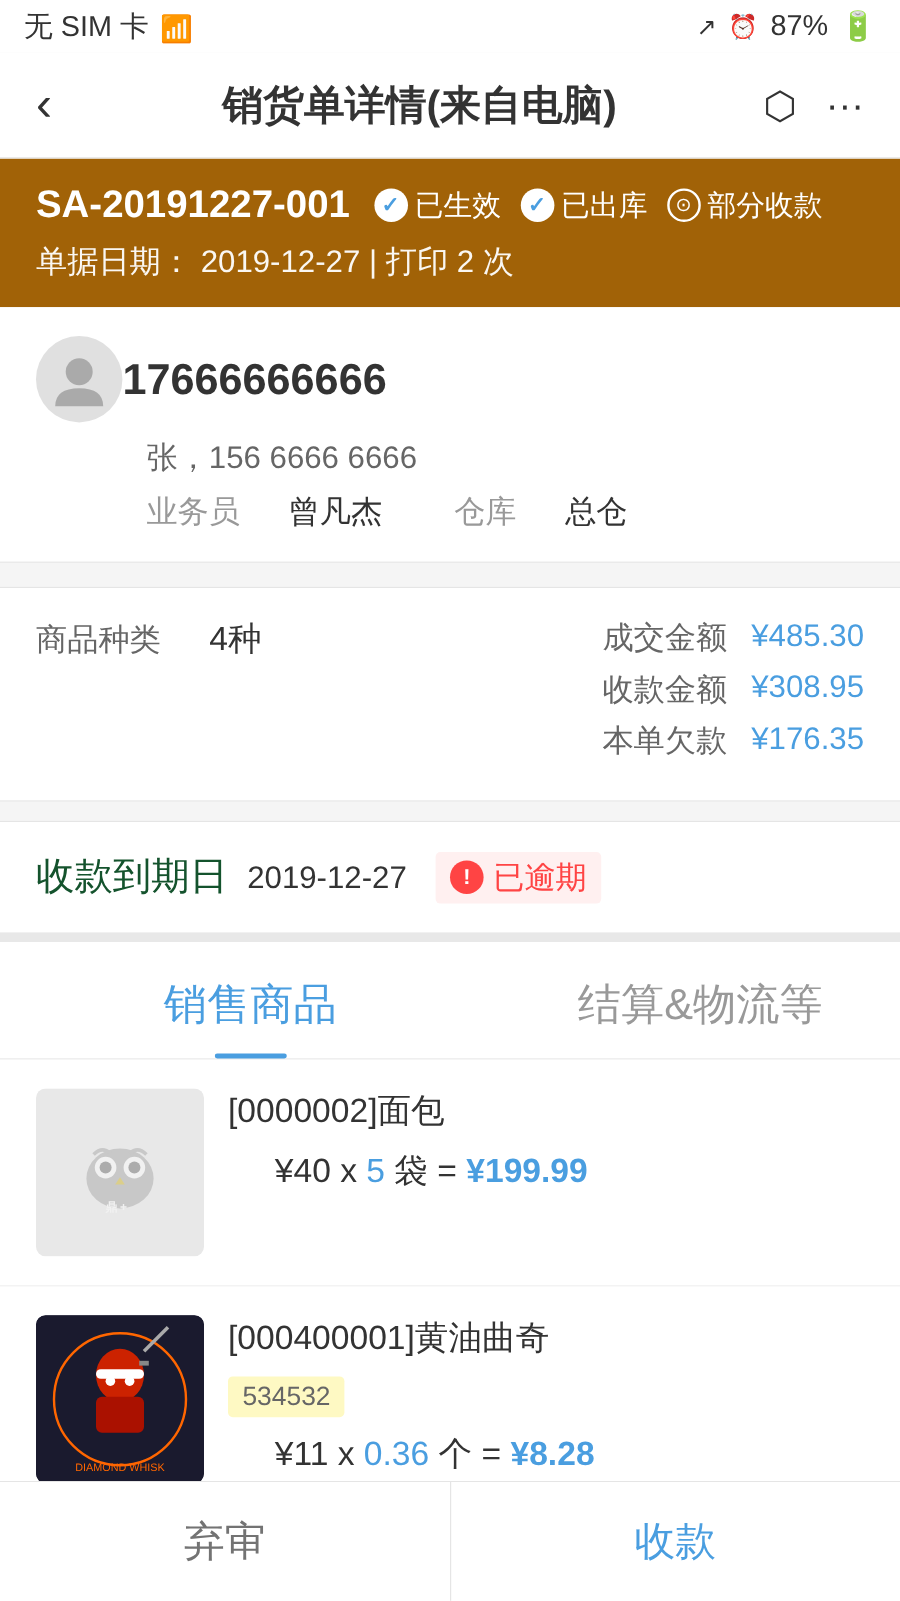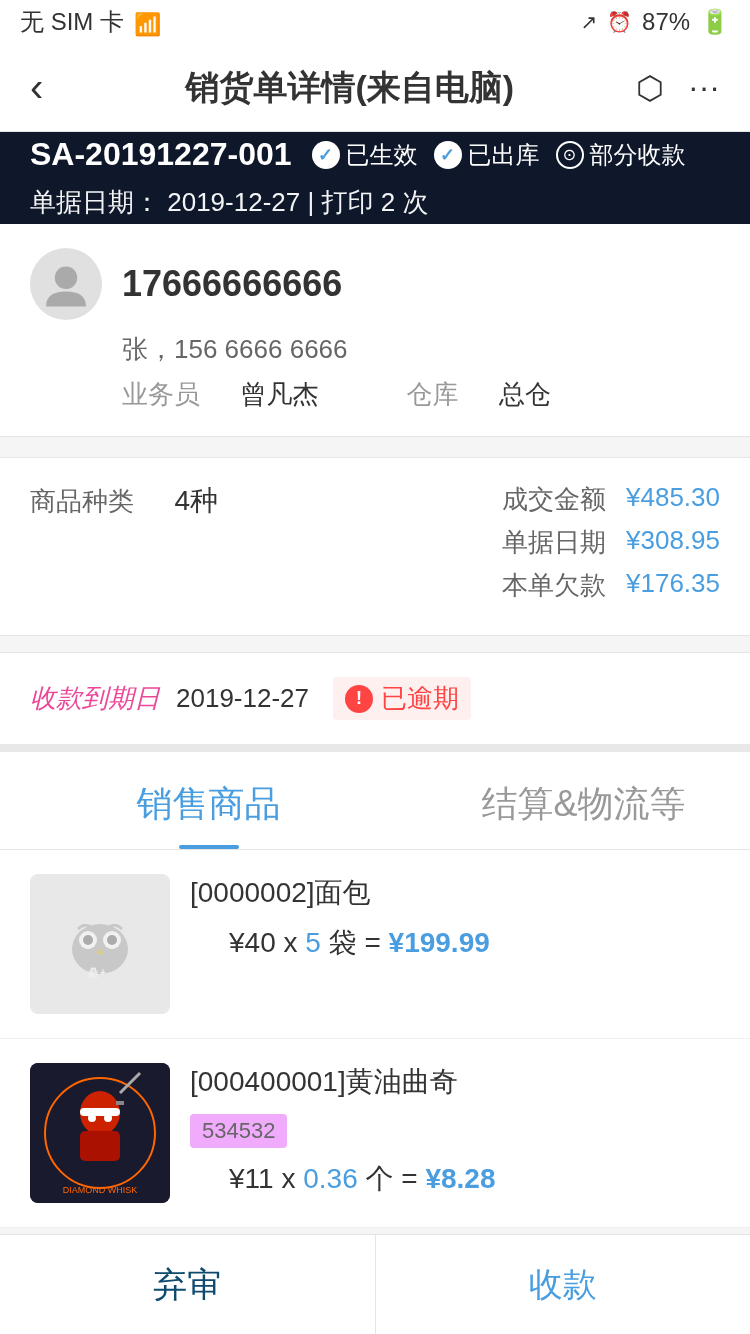--- a/index.html
+++ b/index.html
@@ -57,22 +57,22 @@
       gap: 24px;
     }
     .nav-action-icon {
       font-size: 32px;
       color: #333;
       cursor: pointer;
     }
 
     
     .order-header {
-      background: #0f172a;
-      padding: 4px 30px;
+      background: #a16207;
+      padding: 20px 30px;
       color: #fff;
     }
     .order-header-top {
       display: flex;
       align-items: center;
       gap: 20px;
       margin-bottom: 12px;
     }
     .order-id {
       font-size: 32px;
@@ -122,21 +122,20 @@
     
     .customer-section {
       background: #fff;
       padding: 24px 30px;
       margin-bottom: 0;
       border-bottom: 1px solid #e5e5e5;
     }
     .customer-row {
       display: flex;
       align-items: center;
-      gap: 20px;
       margin-bottom: 12px;
     }
     .avatar {
       width: 72px;
       height: 72px;
       border-radius: 50%;
       background: #e0e0e0;
       display: flex;
       align-items: center;
       justify-content: center;
@@ -151,21 +150,21 @@
     }
     .customer-info {
       font-size: 26px;
       color: #666;
       margin-bottom: 10px;
       margin-left: 92px;
     }
     .customer-meta {
       display: flex;
       align-items: center;
-      gap: 88px;
+      gap: 60px;
       margin-left: 92px;
     }
     .meta-item {
       font-size: 26px;
       color: #666;
     }
     .meta-label {
       color: #999;
     }
     .meta-value {
@@ -210,21 +209,21 @@
     .due-section {
       background: #fff;
       padding: 24px 30px;
       margin-top: 16px;
       border-top: 1px solid #e5e5e5;
       border-bottom: 8px solid #e8e8e8;
       display: flex;
       align-items: center;
       gap: 16px;
     }
-    .due-label { font-size: 26px; color: #ec4899; font-style: italic; }
+    .due-label { font-size: 32px; color: #14532d; }
     .due-date { font-size: 26px; color: #333; }
     .overdue-badge {
       display: flex;
       align-items: center;
       gap: 8px;
       background: #fff0f0;
       border-radius: 4px;
       padding: 4px 12px;
       margin-left: 8px;
     }
@@ -316,21 +315,21 @@
     .product-info {
       flex: 1;
     }
     .product-name {
       font-size: 28px;
       color: #333;
       margin-bottom: 12px;
     }
     .product-sku {
       display: inline-block;
-      background: #f0abfc;
+      background: #fef9c3;
       color: #666;
       font-size: 22px;
       padding: 4px 12px;
       border-radius: 4px;
       margin-bottom: 12px;
     }
     .product-price-row {
       font-size: 28px;
       color: #333;
       margin-left: 39px;
@@ -361,21 +360,21 @@
     }
     .bottom-btn {
       flex: 1;
       display: flex;
       align-items: center;
       justify-content: center;
       font-size: 34px;
       cursor: pointer;
     }
     .bottom-btn.cancel {
-      color: #0c4a6e;
+      color: #737373;
       border-right: 1px solid #e5e5e5;
     }
     .bottom-btn.confirm {
       color: #4A9EE0;
     }
   </style>
 </head>
 <body>
 
 <div class="status-bar">
@@ -459,21 +458,21 @@
       <span>商品种类</span>
       <span>　</span>
       <span class="stats-count">4种</span>
     </div>
     <div class="stats-right">
       <div class="stat-line">
         <span class="stat-label">成交金额</span>
         <span class="stat-value">¥485.30</span>
       </div>
       <div class="stat-line">
-        <span class="stat-label">单据日期</span>
+        <span class="stat-label">收款金额</span>
         <span class="stat-value">¥308.95</span>
       </div>
       <div class="stat-line">
         <span class="stat-label">本单欠款</span>
         <span class="stat-value">¥176.35</span>
       </div>
     </div>
   </div>
 </div>
 

